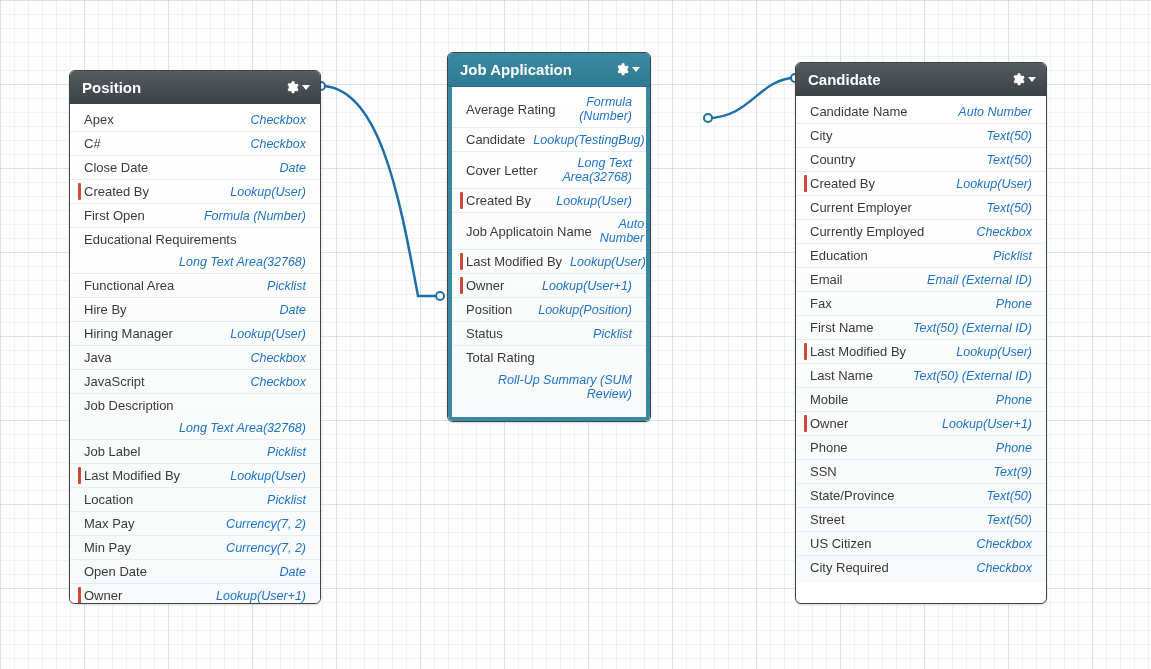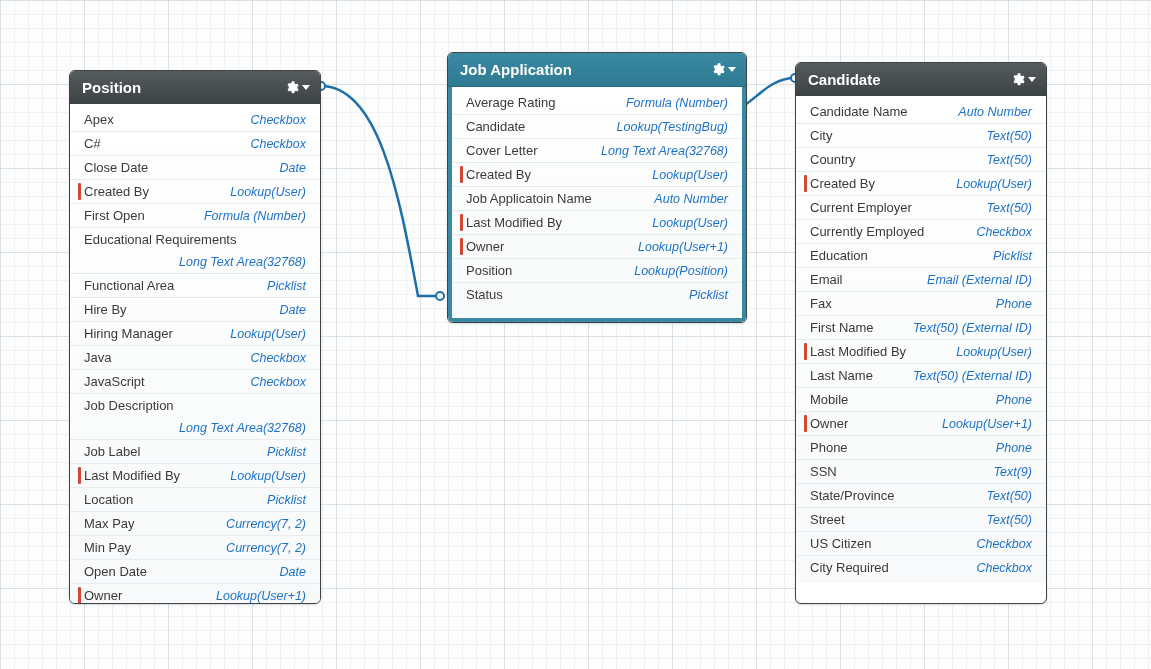--- a/index.html
+++ b/index.html
@@ -216,21 +216,21 @@
         <span class="fname">Open Date</span>
         <span class="ftype">Date</span>
       </div>
       <div class="row req">
         <span class="fname">Owner</span>
         <span class="ftype">Lookup(User+1)</span>
       </div>
     </div>
 </div>
 
-<div id="entity-jobapp" class="entity teal" style="left: 447px; top: 52px; width: 300px;">
+<div id="entity-jobapp" class="entity teal" style="left: 447px; top: 52px; width: 204px;">
   <div class="entity-header hdr-teal">
     <span>Job Application</span>
     <span class="gear-wrap">
       <svg width="15" height="15" viewBox="0 0 24 24">
         <path fill="#fff" d="M12 8a4 4 0 1 0 0 8 4 4 0 0 0 0-8zm9.4 4a7.7 7.7 0 0 0-.1-1.2l2.1-1.6-2-3.5-2.5 1a7.6 7.6 0 0 0-2-1.2L16.5 2h-4l-.4 2.5a7.6 7.6 0 0 0-2 1.2l-2.5-1-2 3.5 2.1 1.6A7.7 7.7 0 0 0 7.6 12a7.7 7.7 0 0 0 .1 1.2l-2.1 1.6 2 3.5 2.5-1a7.6 7.6 0 0 0 2 1.2l.4 2.5h4l.4-2.5a7.6 7.6 0 0 0 2-1.2l2.5 1 2-3.5-2.1-1.6c.1-.4.1-.8.1-1.2z"></path>
       </svg>
       <span class="caret"></span>
     </span>
   </div>
   <div class="entity-body">
@@ -262,20 +262,24 @@
         <span class="fname">Owner</span>
         <span class="ftype">Lookup(User+1)</span>
       </div>
       <div class="row">
         <span class="fname">Position</span>
         <span class="ftype">Lookup(Position)</span>
       </div>
       <div class="row">
         <span class="fname">Status</span>
         <span class="ftype">Picklist</span>
+      </div>
+      <div class="row wrap">
+        <span class="fname">Total Rating</span>
+        <span class="ftype">Roll-Up Summary (SUM Review)</span>
       </div>
     </div>
 </div>
 
 <div id="entity-candidate" class="entity" style="left: 795px; top: 62px; width: 252px; height: 542px;">
   <div class="entity-header hdr-dark">
     <span>Candidate</span>
     <span class="gear-wrap">
       <svg width="15" height="15" viewBox="0 0 24 24">
         <path fill="#fff" d="M12 8a4 4 0 1 0 0 8 4 4 0 0 0 0-8zm9.4 4a7.7 7.7 0 0 0-.1-1.2l2.1-1.6-2-3.5-2.5 1a7.6 7.6 0 0 0-2-1.2L16.5 2h-4l-.4 2.5a7.6 7.6 0 0 0-2 1.2l-2.5-1-2 3.5 2.1 1.6A7.7 7.7 0 0 0 7.6 12a7.7 7.7 0 0 0 .1 1.2l-2.1 1.6 2 3.5 2.5-1a7.6 7.6 0 0 0 2 1.2l.4 2.5h4l.4-2.5a7.6 7.6 0 0 0 2-1.2l2.5 1 2-3.5-2.1-1.6c.1-.4.1-.8.1-1.2z"></path>

